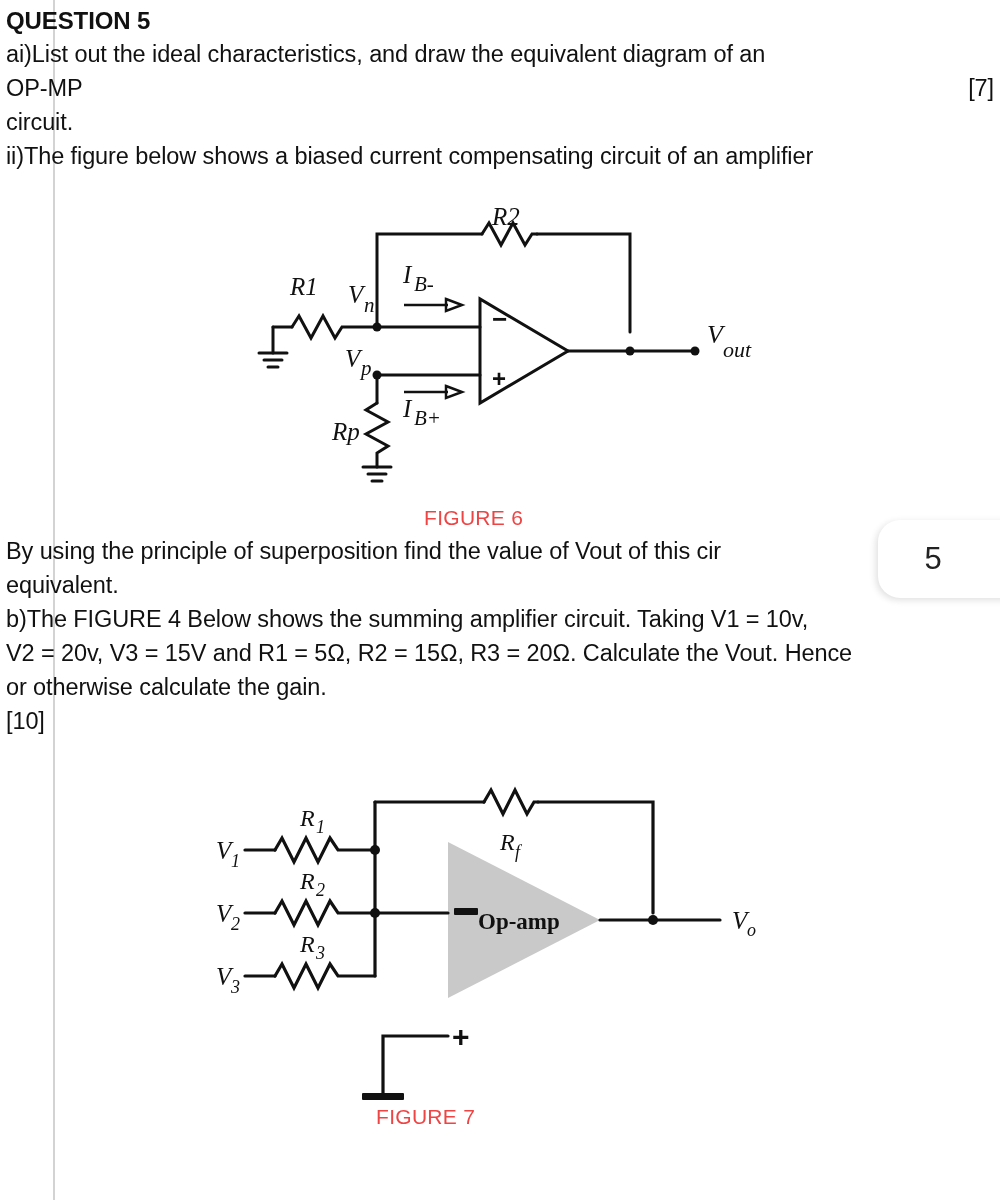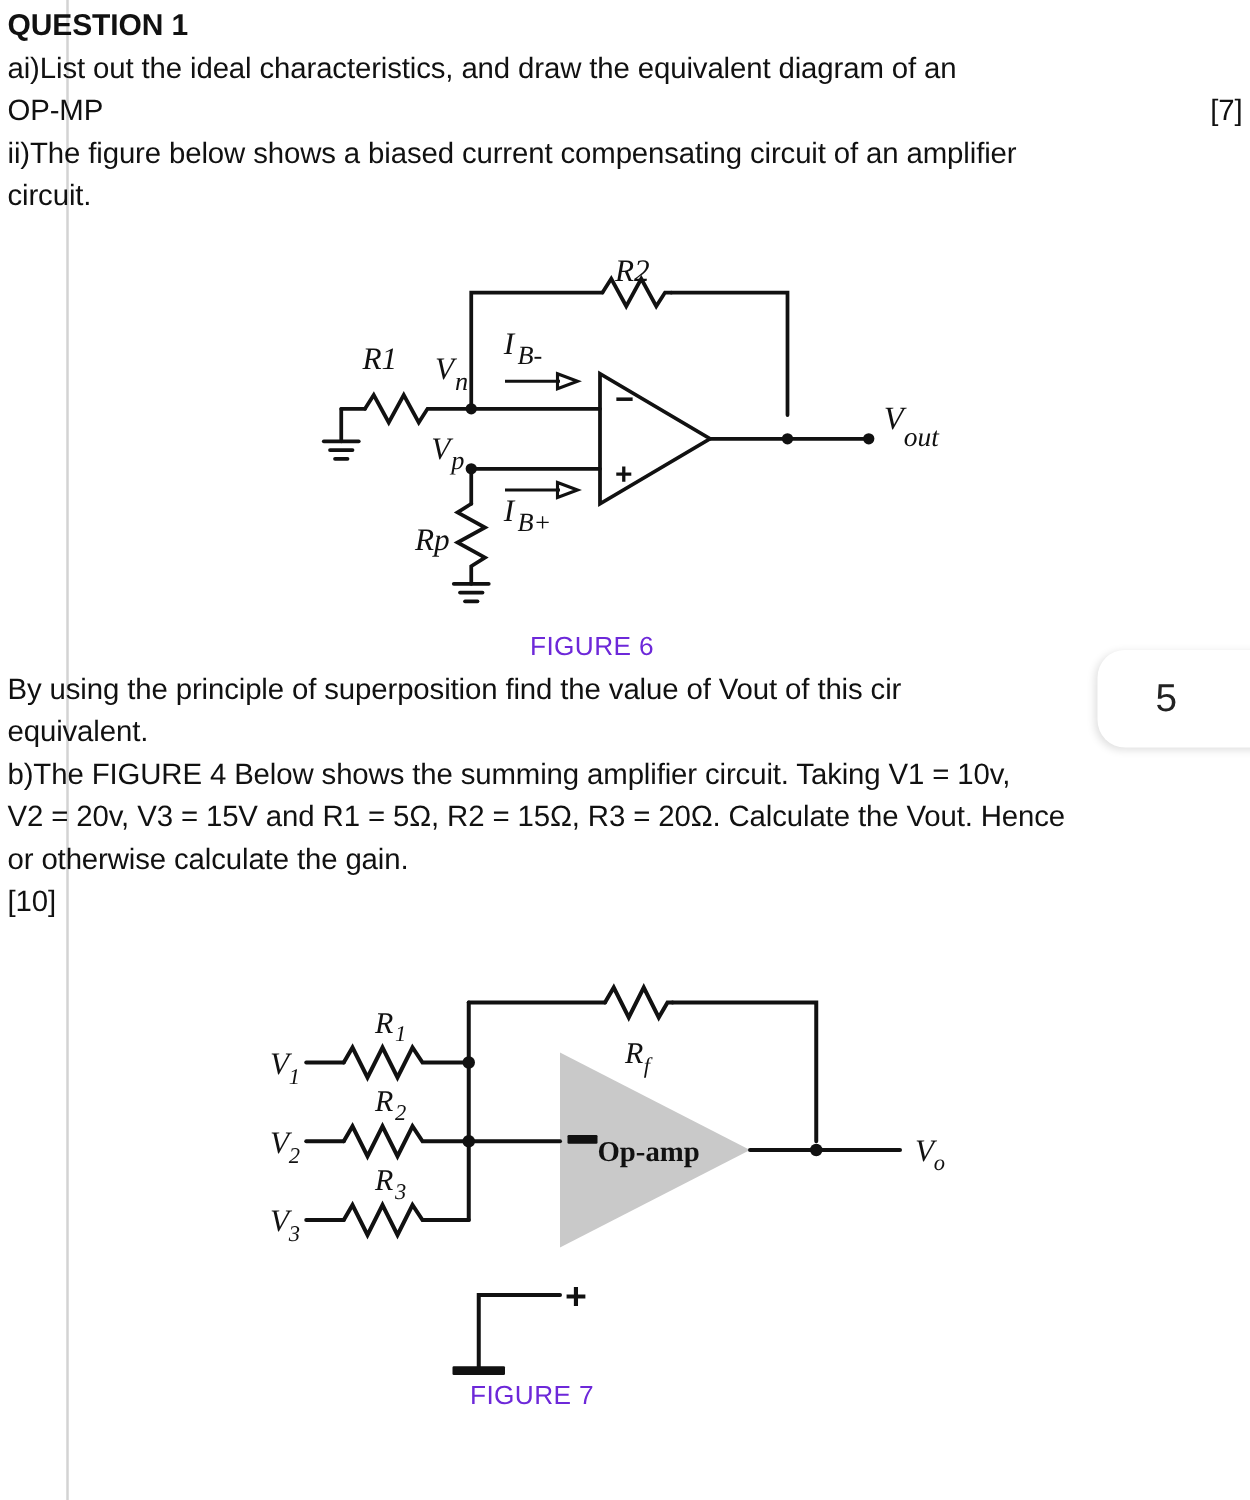--- a/index.html
+++ b/index.html
@@ -64,21 +64,21 @@
     width: 988px;
     font-size: 23.5px;
     line-height: 34px;
     letter-spacing: -0.1px;
   }
 
   .fig-caption {
     position: absolute;
     font-size: 21px;
     letter-spacing: 0.3px;
-    color: #6d28d9;
+    color: #ef4444;
   }
 
   
   .overlay-card {
     position: absolute;
     left: 878px;
     top: 520px;
     width: 140px;
     height: 78px;
     background: #ffffff;
@@ -104,28 +104,28 @@
   }
 </style>
 </head>
 <body>
 
 <div class="page">
 
   <div class="margin-rule"></div>
 
   <div class="qtext">
-    <div class="qtitle line">QUESTION 1</div>
+    <div class="qtitle line">QUESTION 5</div>
     <div class="line">ai)List out the ideal characteristics, and draw the equivalent diagram of an</div>
     <div class="line-split">
       <span>OP-MP</span>
       <span>[7]</span>
     </div>
+    <div class="line">circuit.</div>
     <div class="line">ii)The figure below shows a biased current compensating circuit of an amplifier</div>
-    <div class="line">circuit.</div>
   </div>
 
   <svg class="figure-svg" style="left:240px; top:195px;" width="520" height="300" viewBox="0 0 520 300">
     <g stroke="#111" stroke-width="3" fill="none" stroke-linecap="round">
 
       <path d="M 137 132 L 137 39 L 242 39"></path>
       <path d="M 297 39 L 390 39 L 390 137"></path>
 
       <path d="M 242 39 L 249 28 L 261 50 L 273 28 L 285 50 L 292 39 L 297 39"></path>
 

